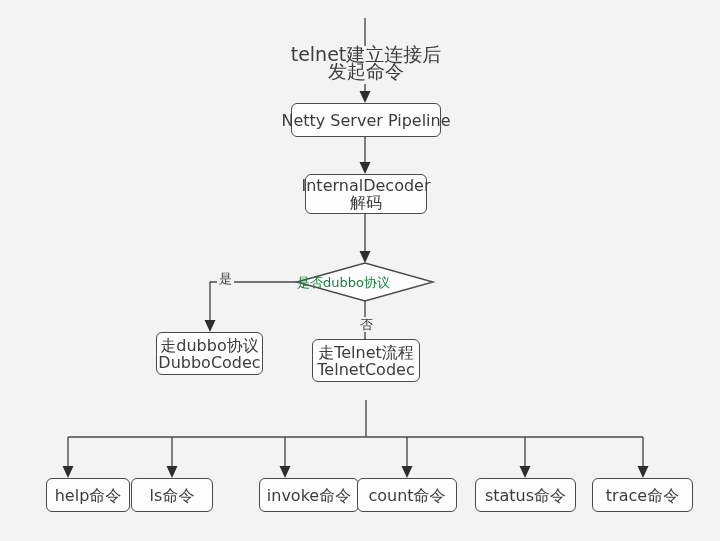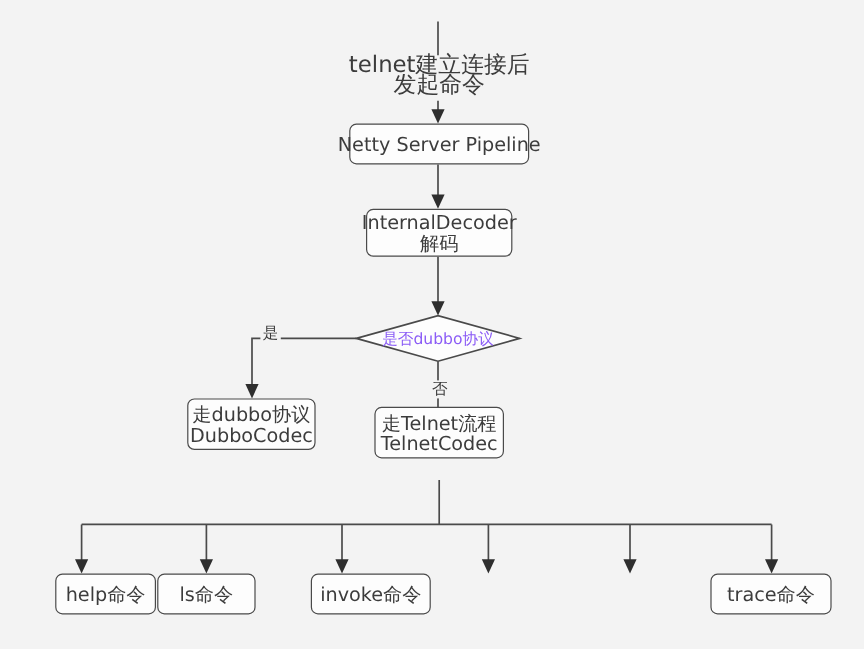--- a/index.html
+++ b/index.html
@@ -44,22 +44,22 @@
     line-height:15px;
     text-align:center;
     color:#3c3c3c;
     background:#f3f3f3;
     padding:0 2px;
   }
   .diamond-label {
     position:absolute;
     left:297px; top:274px; width:136px;
     font-size:13px;
-    text-align:center;
-    color:#8b5cf6;
+    text-align:left;
+    color:#15803d;
   }
 </style>
 </head>
 <body>
 
 <div class="stage">
 
   <svg class="wires" viewBox="0 0 720 541" fill="none">
     <g stroke="#4a4a4a" stroke-width="1.4">
       <line x1="365" y1="18" x2="365" y2="46"></line>
@@ -124,17 +124,23 @@
 
   <div class="node" style="left:26px; top:478px; width:84px; height:34px;margin-left:20px;">
     <span>help命令</span>
   </div>
   <div class="node" style="left:131px; top:478px; width:82px; height:34px;">
     <span>ls命令</span>
   </div>
   <div class="node" style="left:235px; top:478px; width:100px; height:34px;margin-left:24px;">
     <span>invoke命令</span>
   </div>
+  <div class="node" style="left:357px; top:478px; width:100px; height:34px;">
+    <span>count命令</span>
+  </div>
+  <div class="node" style="left:475px; top:478px; width:101px; height:34px;">
+    <span>status命令</span>
+  </div>
   <div class="node" style="left:592px; top:478px; width:101px; height:34px;">
     <span>trace命令</span>
   </div>
 
 </div>
 
 </body></html>

